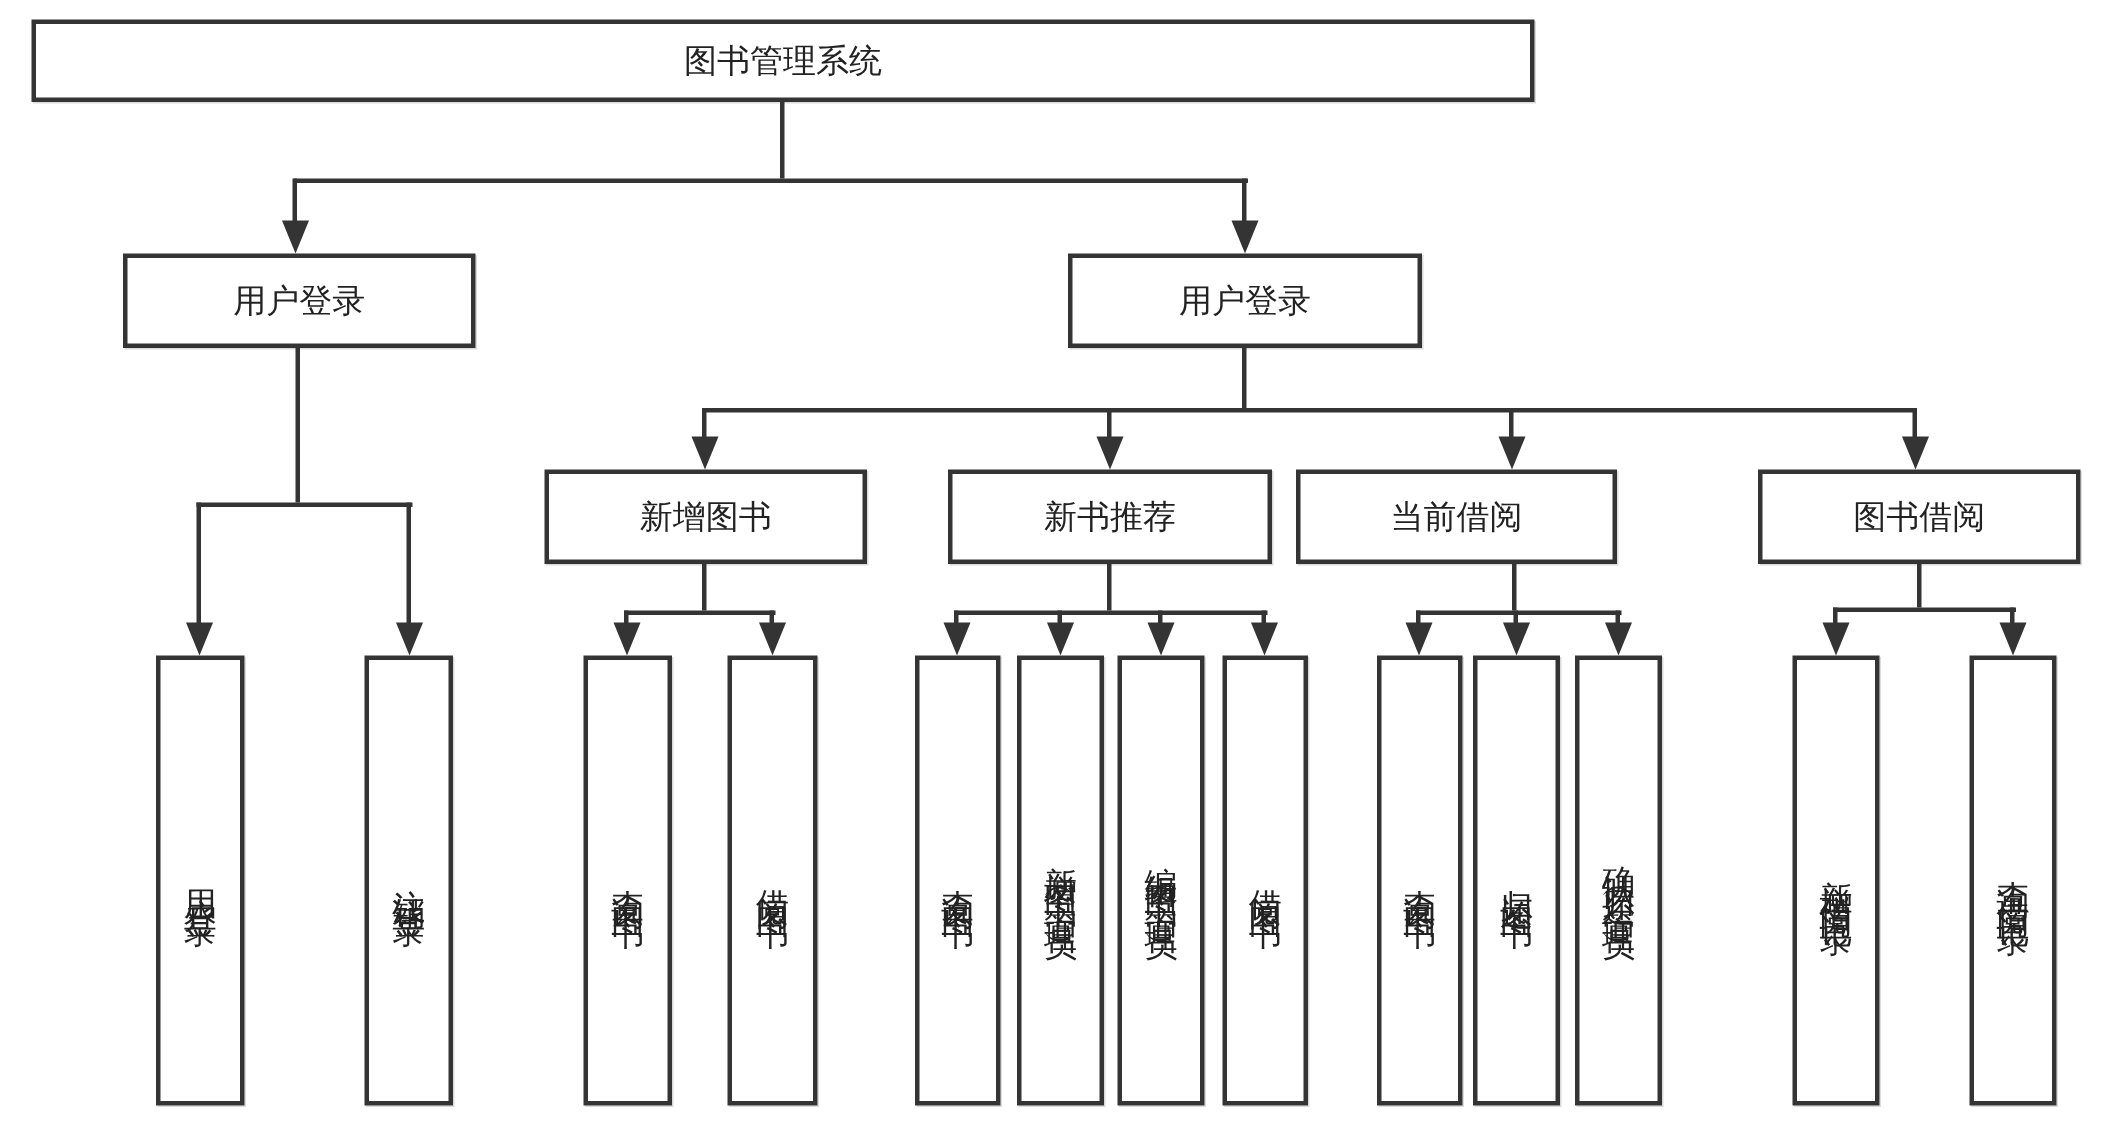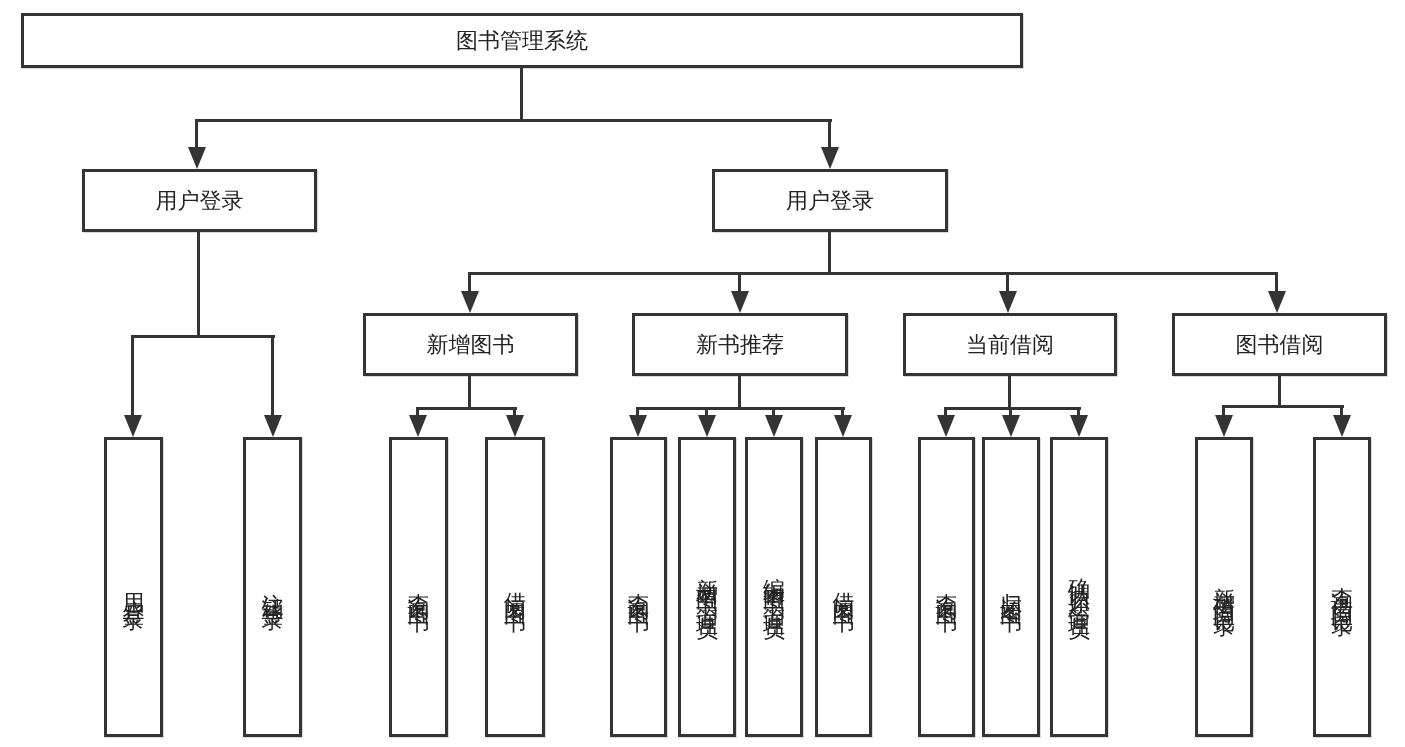--- a/index.html
+++ b/index.html
@@ -46,21 +46,21 @@
   <div class="node" style="left:712px;top:169px;width:236px;height:63px">
     <span class="lbl">用户登录</span>
   </div>
 
   <div class="node" style="left:363px;top:313px;width:215px;height:63px">
     <span class="lbl">新增图书</span>
   </div>
   <div class="node" style="left:632px;top:313px;width:216px;height:63px">
     <span class="lbl">新书推荐</span>
   </div>
-  <div class="node" style="left:903px;top:313px;width:214px;height:63px">
+  <div class="node" style="left:864px;top:313px;width:214px;height:63px">
     <span class="lbl">当前借阅</span>
   </div>
   <div class="node" style="left:1172px;top:313px;width:215px;height:63px">
     <span class="lbl">图书借阅</span>
   </div>
 
   <div class="node leaf" style="left:104px;top:437px;width:59px;height:300px">
     <span class="lbl">用户登录</span>
   </div>
   <div class="node leaf" style="left:243px;top:437px;width:59px;height:300px">

